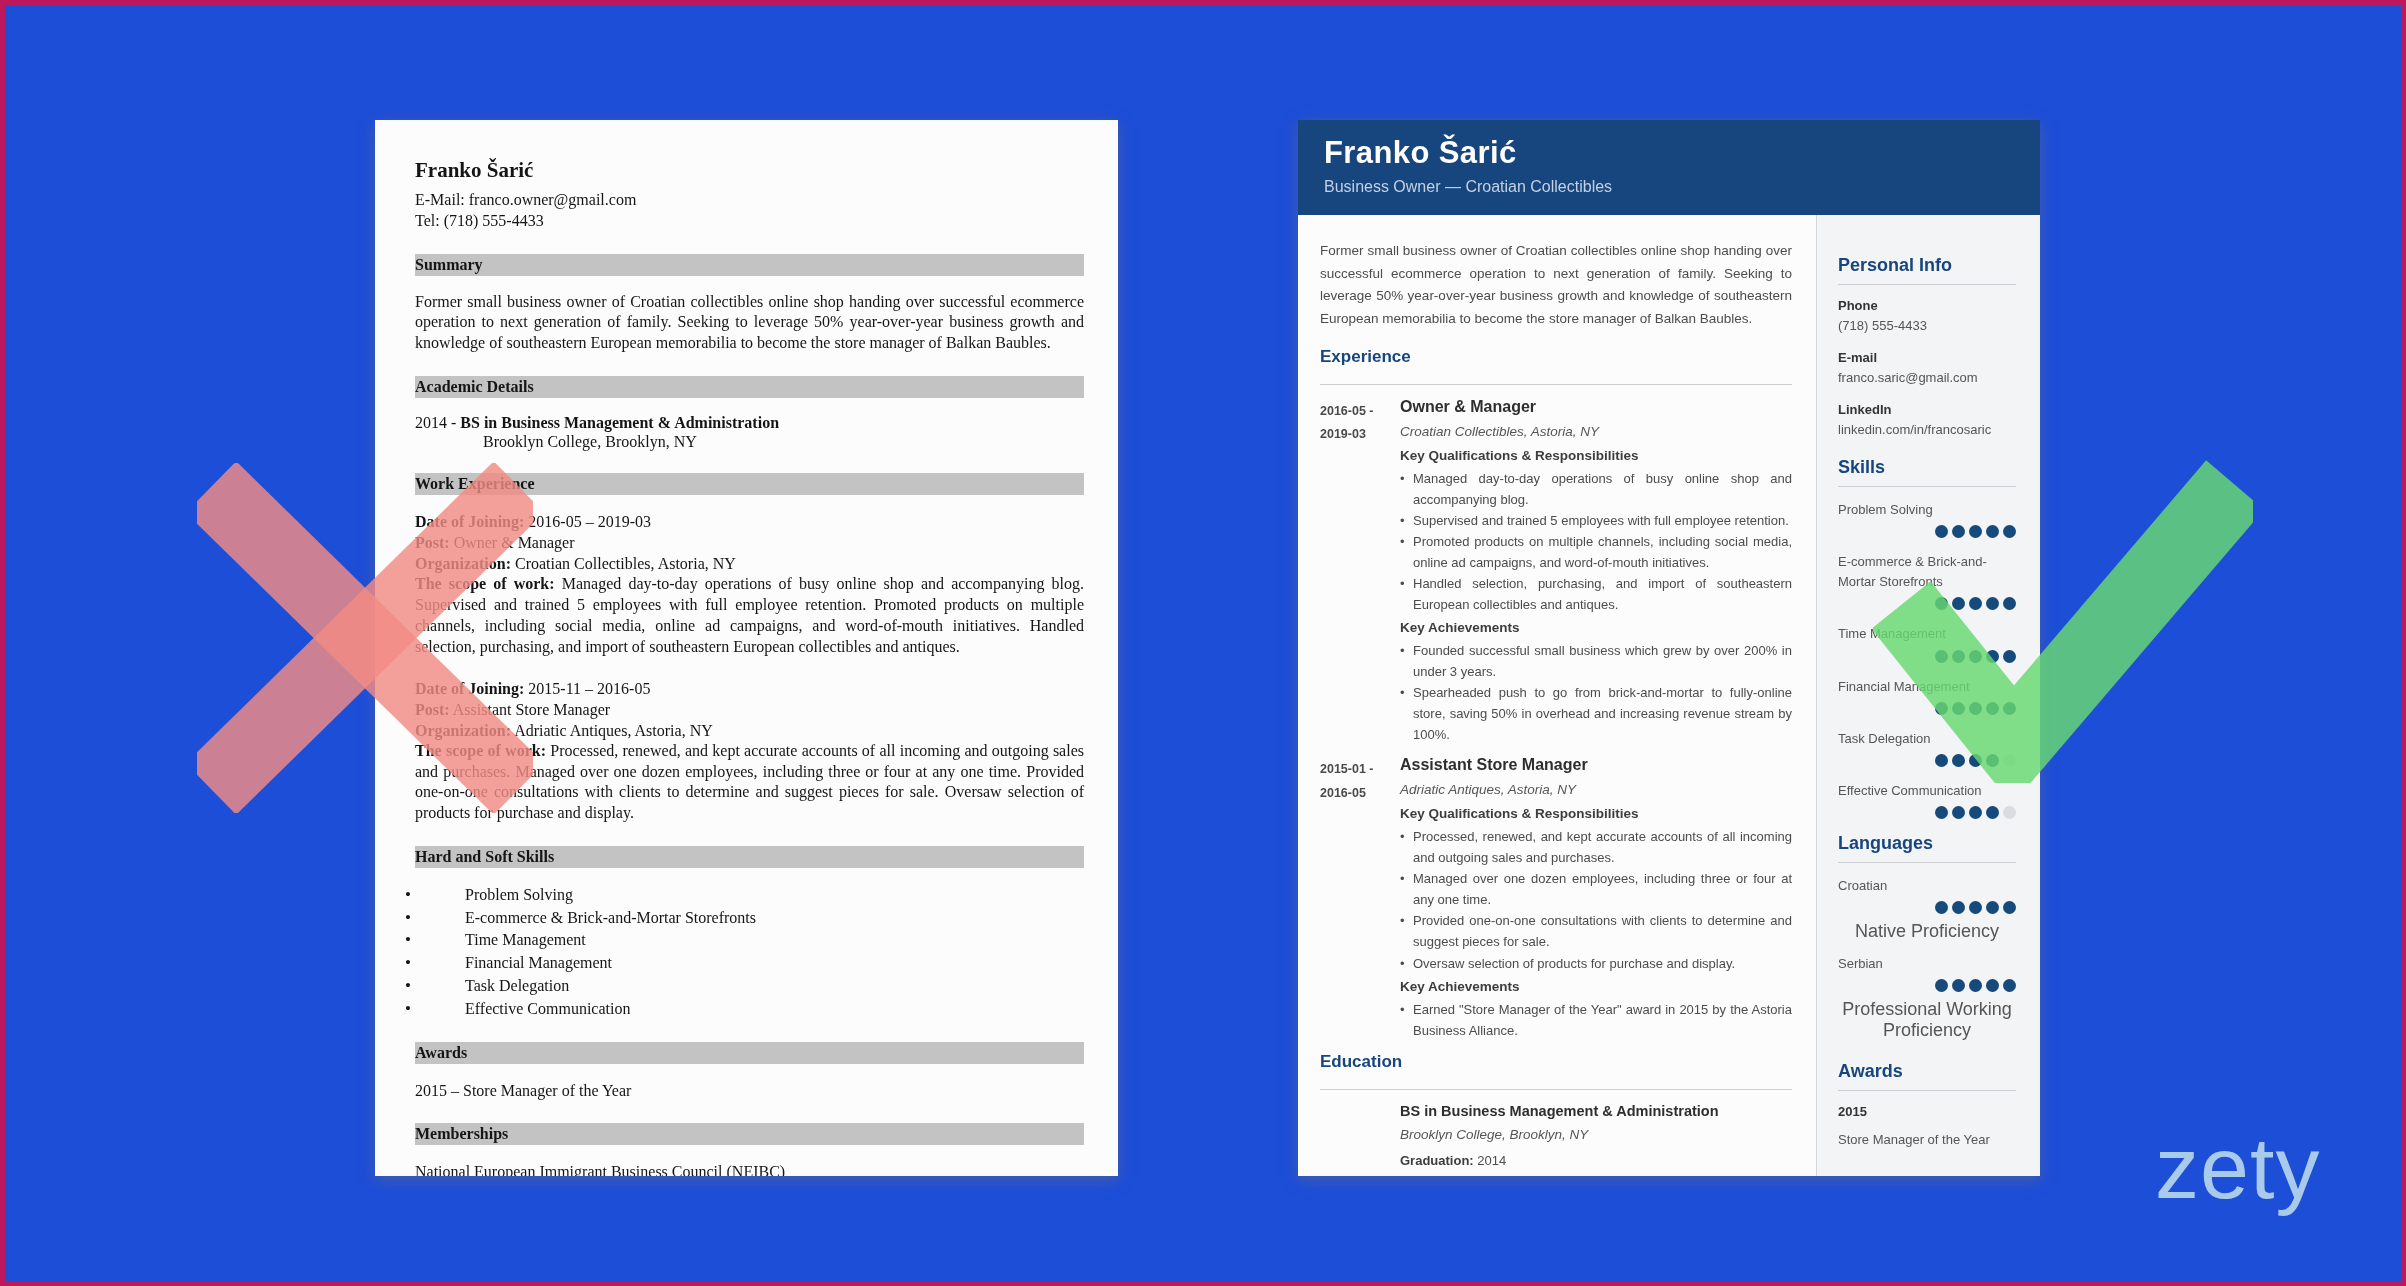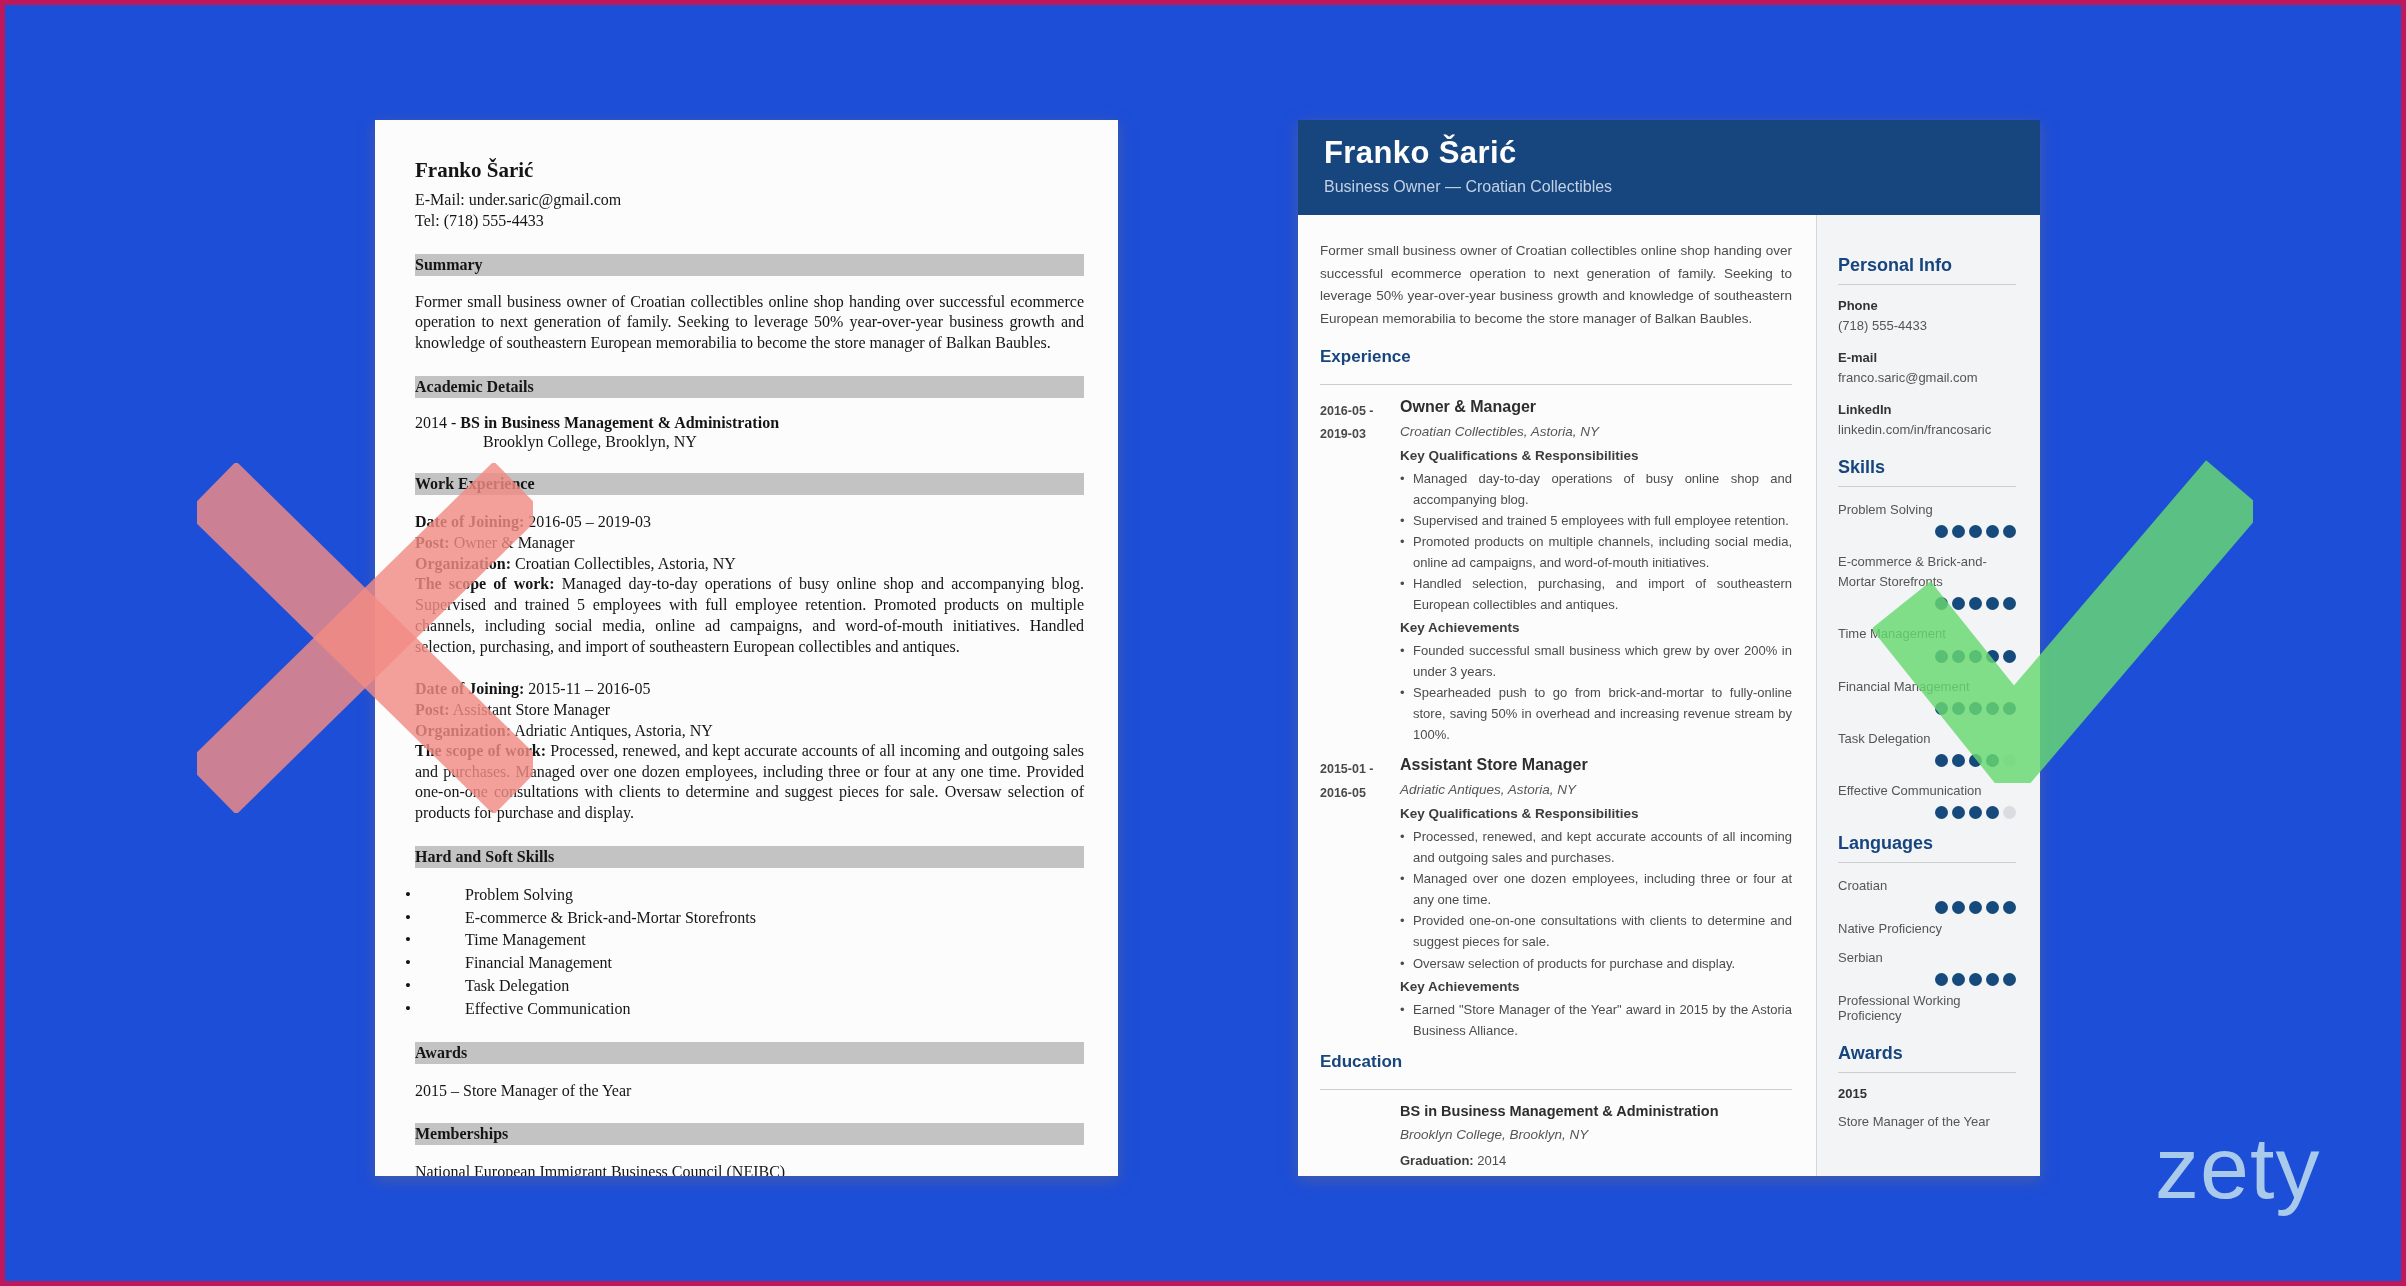--- a/index.html
+++ b/index.html
@@ -61,38 +61,38 @@
     padding-bottom:8px;margin:0 0 13px}
   .sb-gap{margin-bottom:17px}
   .sb-label{font-size:13px;font-weight:bold;color:#333;margin-bottom:5px}
   .sb-value{font-size:13px;color:#555}
   .sb-skill{margin-bottom:11px}
   .sb-skill-name{font-size:13px;color:#555;line-height:1.55;margin-bottom:5px}
   .sb-dots{text-align:right;line-height:1}
   .dot{display:inline-block;width:13px;height:13px;border-radius:50%;
     background:#d9dde2;margin-left:4px}
   .dot.filled{background:#16497c}
-  .sb-caption{font-size:13px;color:#555;text-align:left;margin-top:4px}
+  .sb-caption{font-size:18px;color:#555;text-align:center;margin-top:4px}
   .sb-lang{margin-bottom:12px}
   .sb-year{font-size:13px;font-weight:bold;color:#333;margin-bottom:13px}
 
   
   .x-mark{position:absolute;left:192px;top:458px;width:336px;height:350px}
   .check-mark{position:absolute;left:1868px;top:448px;width:380px;height:330px}
   .watermark{position:absolute;left:2150px;top:1112px;font-size:88px;color:#a9caea;
     font-family:"Liberation Sans",sans-serif;letter-spacing:1px}
 </style>
 </head>
 <body>
 
 <div class="canvas">
 
   <div class="page page-left">
     <div class="lr-name">Franko Šarić</div>
-    <div class="lr-contact">E-Mail: under.saric@gmail.com</div>
+    <div class="lr-contact">E-Mail: franco.owner@gmail.com</div>
     <div class="lr-contact">Tel: (718) 555-4433</div>
 
     <div class="lr-bar">Summary</div>
     <p class="lr-par">Former small business owner of Croatian collectibles online shop handing over successful ecommerce operation to next generation of family. Seeking to leverage 50% year-over-year business growth and knowledge of southeastern European memorabilia to become the store manager of Balkan Baubles.</p>
 
     <div class="lr-bar">Academic Details</div>
     <div class="lr-degree">
       <span>2014  -</span>
       <b>BS in Business Management &amp; Administration</b>
     </div>

